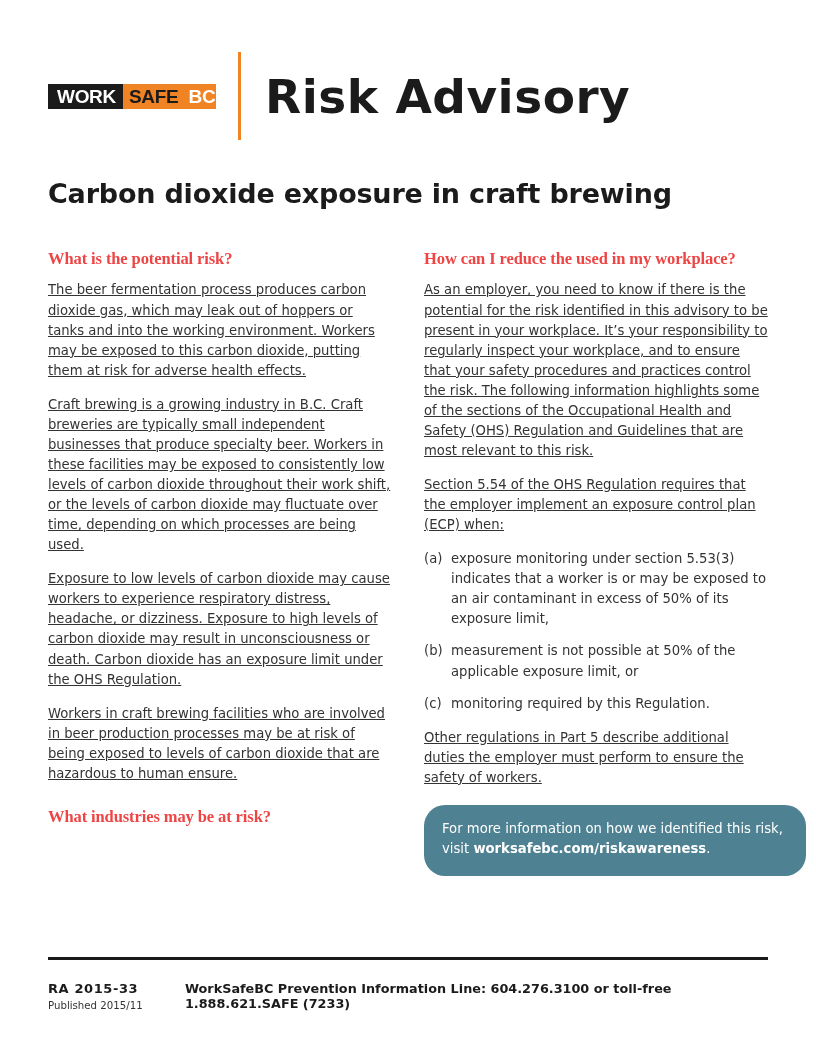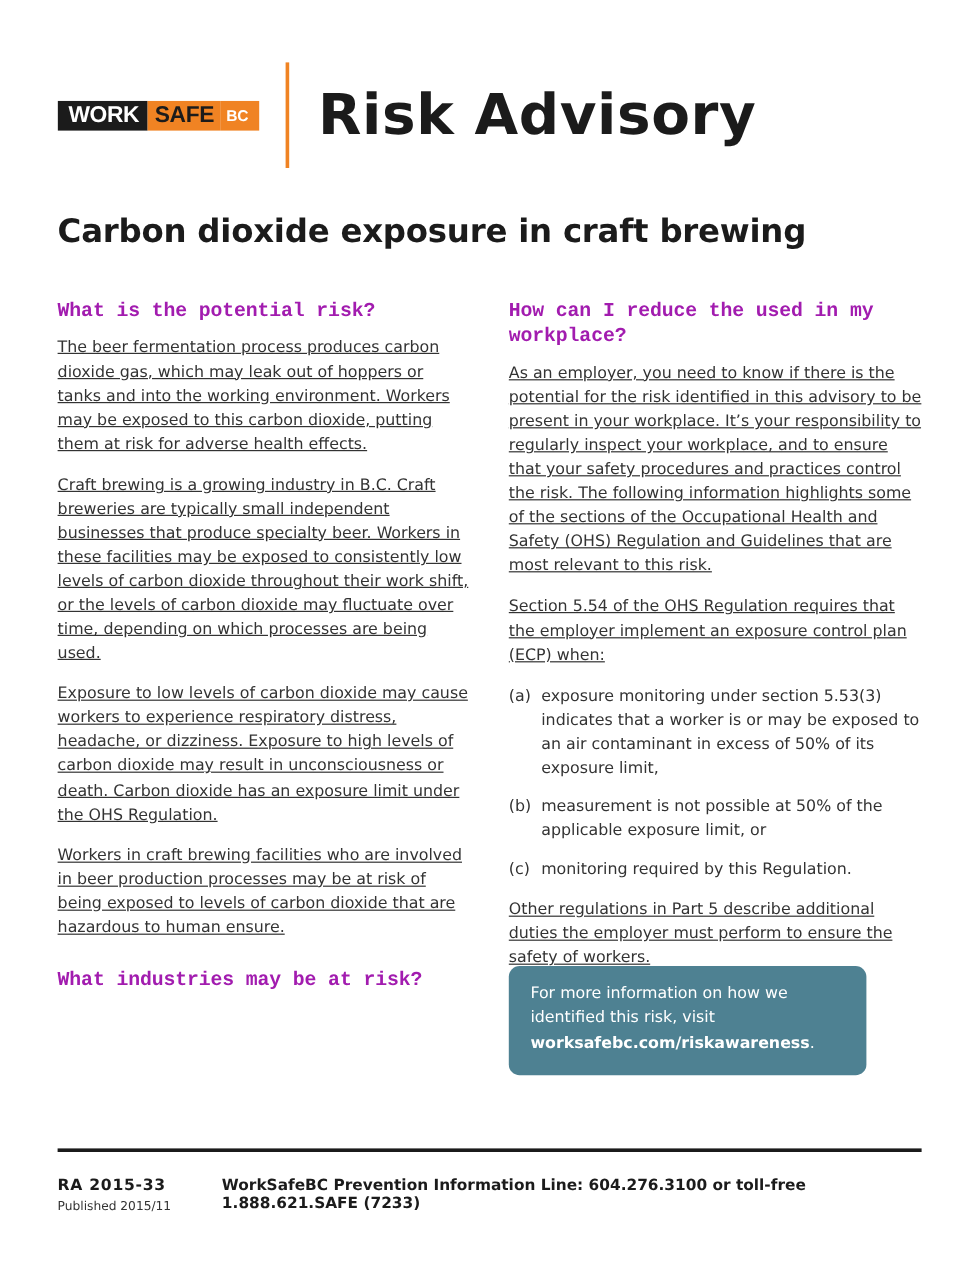--- a/index.html
+++ b/index.html
@@ -63,21 +63,21 @@
     padding: 0 6px;
     font-size: 19px;
     letter-spacing: -0.3px;
   }
   .logo-bc {
     background: #f08323;
     color: #ffffff;
     display: flex;
     align-items: center;
     padding: 0 10px 0 4px;
-    font-size: 13px;
+    font-size: 19px;
     letter-spacing: -0.2px;
     flex: 1;
   }
 
   .header-rule {
     width: 3px;
     background: #f08323;
     margin: 2px 0 2px 22px;
   }
 
@@ -110,24 +110,24 @@
     top: 248px;
     width: 345px;
   }
   .col-left  { left: 48px; }
   .col-right { left: 424px; }
 
   h2.section-head {
     margin: 0 0 11px 0;
     font-size: 16.5px;
     font-weight: 700;
-    color: #a21caf;
+    color: #ef4444;
     line-height: 1.30;
     letter-spacing: -0.1px;
-    font-family: Liberation Mono, monospace;
+    font-family: Liberation Serif, serif;
   }
   h2.section-head.spaced { margin-top: 22px; }
 
   p.body {
     margin: 0 0 14px 0;
     font-size: 13.2px;
     line-height: 1.52;
     color: #333333;
     font-family: "DejaVu Sans", sans-serif;
     text-decoration: underline;
@@ -171,24 +171,24 @@
   .lettered-marker {
     width: 27px;
     flex: 0 0 27px;
   }
   .lettered-text { flex: 1; }
 
   
   .callout {
     position: absolute;
     left: 424px; top: 805px;
-    width: 298px;
+    width: 382px;
     background: #4e8192;
     color: #ffffff;
-    border-radius: 9px;
+    border-radius: 21px;
     padding: 14px 18px 16px 18px;
     font-size: 13.2px;
     line-height: 1.55;
     font-family: "DejaVu Sans", sans-serif;
   }
   .callout b { font-weight: 700; }
 
   
   .footer-rule {
     position: absolute;

